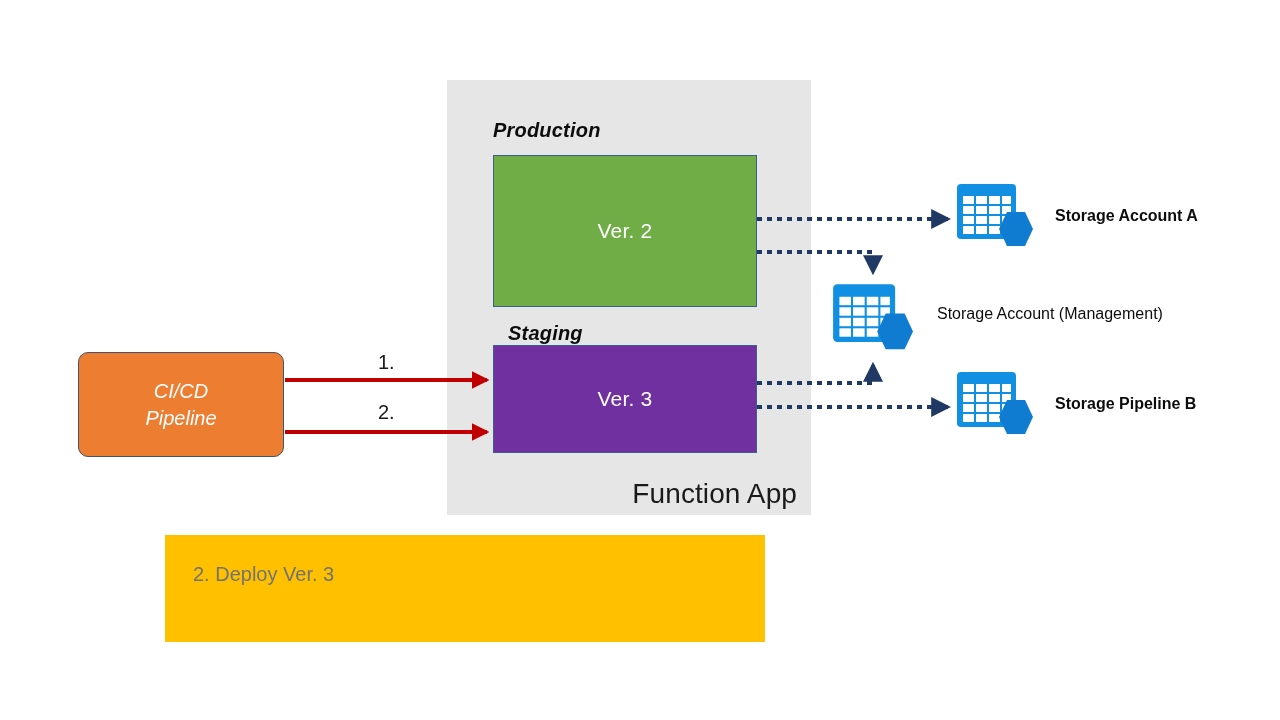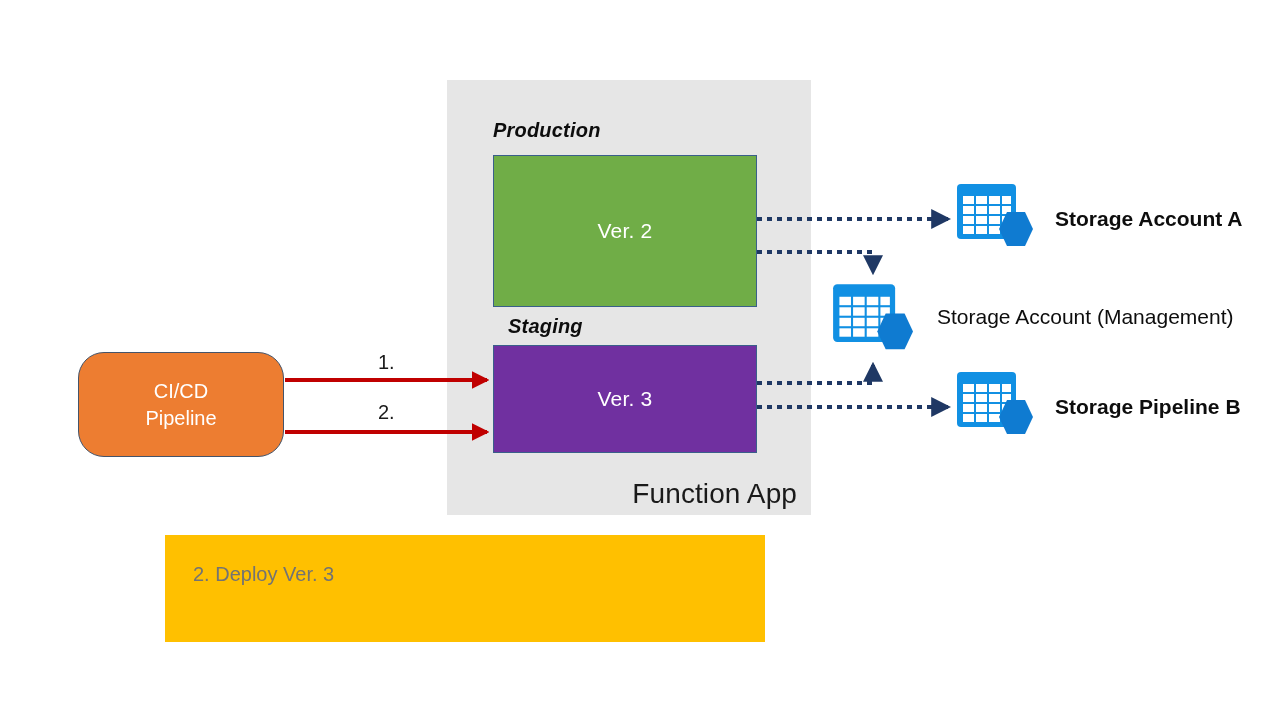--- a/index.html
+++ b/index.html
@@ -41,21 +41,21 @@
 
   
   .slot-heading {
     font-size: 20px;
     font-weight: bold;
     font-style: italic;
     color: #0d0d0d;
     letter-spacing: 0.2px;
   }
   #production-heading { left: 493px; top: 119px; }
-  #staging-heading    { left: 508px; top: 315px; text-align: right; }
+  #staging-heading    { left: 508px; top: 322px; text-align: right; }
 
   
   .version-box {
     width: 264px;
     height: 152px;
     border: 1px solid #3a5f8a;
     box-sizing: border-box;
     display: flex;
     align-items: center;
     justify-content: center;
@@ -76,29 +76,30 @@
   }
 
   
   #cicd-pipeline-box {
     left: 78px;
     top: 352px;
     width: 206px;
     height: 105px;
     background: #ed7d31;
     border: 1px solid #44546a;
-    border-radius: 26px;
+    border-radius: 10px;
     box-sizing: border-box;
     display: flex;
     flex-direction: column;
     align-items: center;
     justify-content: center;
     color: #ffffff;
     font-size: 20px;
     line-height: 1.35;
+    font-style: italic;
   }
 
   
   .step-label {
     font-size: 20px;
     color: #1a1a1a;
   }
   #step-label-1 { left: 378px; top: 351px; }
   #step-label-2 { left: 378px; top: 401px; }
 
@@ -113,21 +114,21 @@
   #deploy-note-text {
     left: 193px;
     top: 563px;
     font-size: 20px;
     color: #737373;
     text-align: center;
   }
 
   
   .storage-label {
-    font-size: 21px;
+    font-size: 16px;
     color: #0d0d0d;
     white-space: nowrap;
   }
   .storage-label.bold { font-weight: bold; }
   #storage-a-label  { left: 1055px; top: 207px; }
   #storage-mgmt-label { left: 937px; top: 305px; }
   #storage-b-label  { left: 1055px; top: 395px; }
 
   
   #connector-layer, .icon-svg { position: absolute; }

